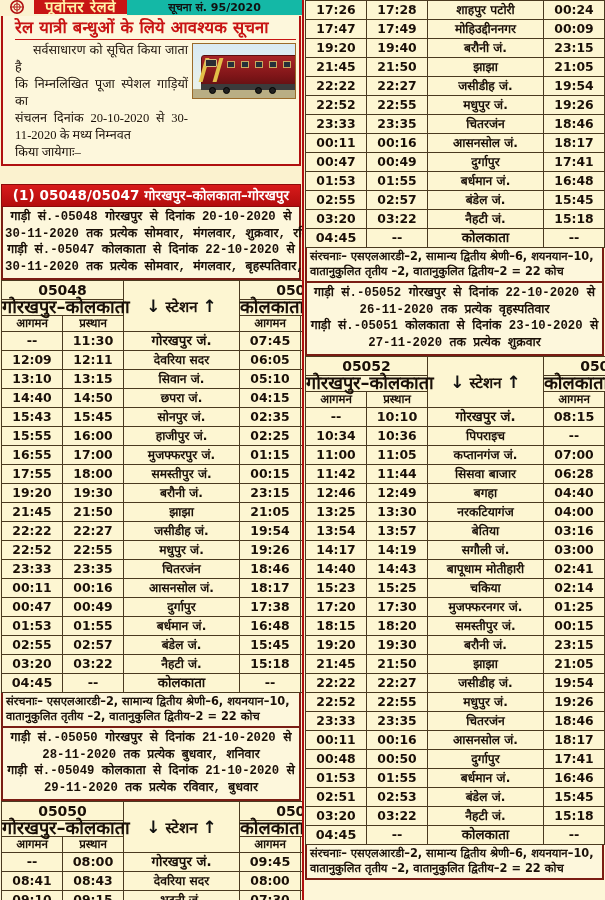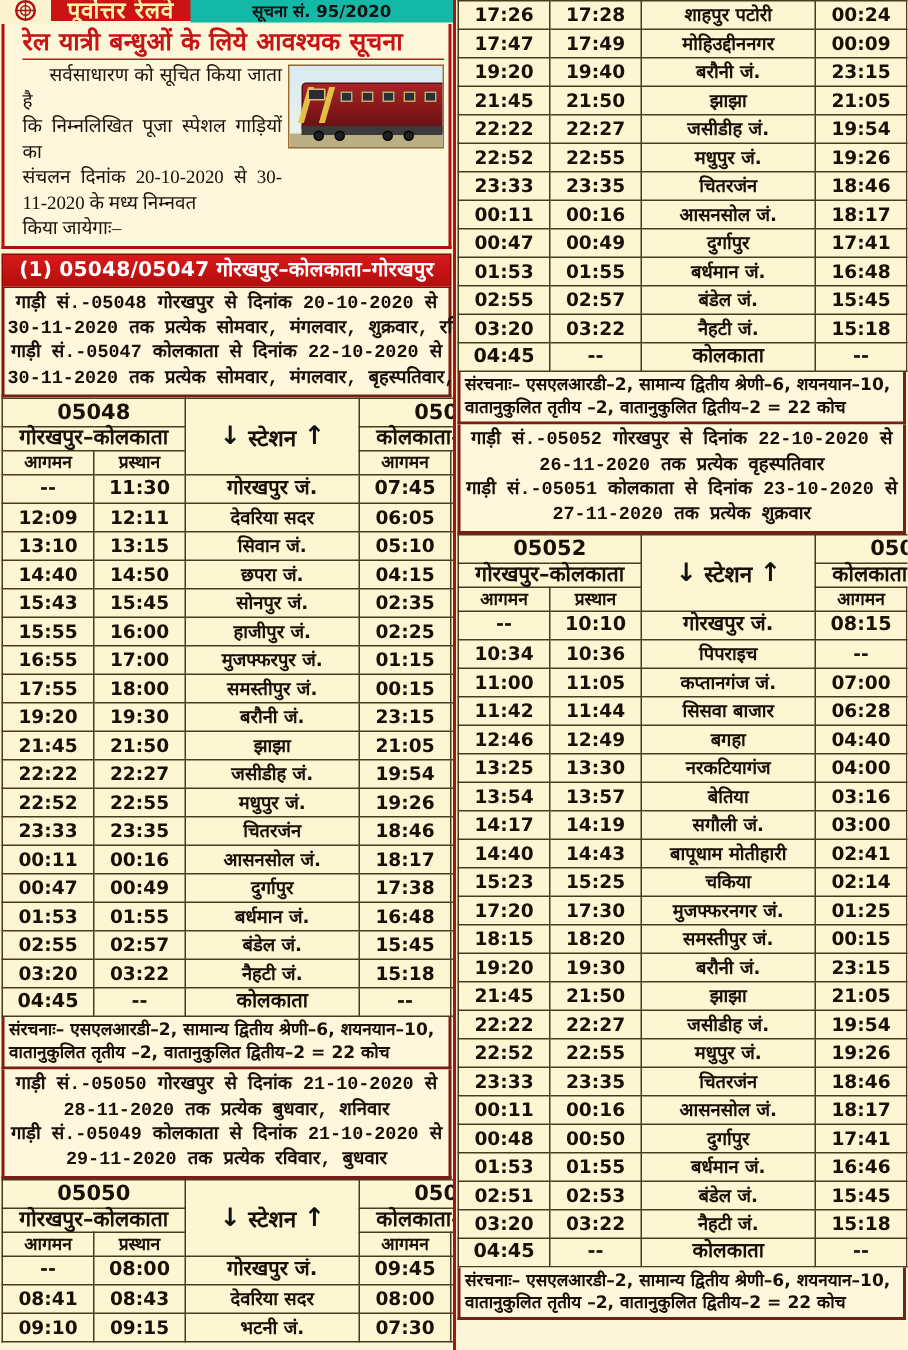--- a/index.html
+++ b/index.html
@@ -80,42 +80,42 @@
   .loco .wheel {
     position:absolute; top:43px; width:7px; height:7px; border-radius:50%;
     background:#20201f; border:1px solid #000;
   }
   .loco .ground {
     position:absolute; left:0; right:0; bottom:0; height:9px; background:#b9ae84;
   }
 
   
   .sec-bar {
-    margin:3px 1px 0 1px; background:linear-gradient(#d81a1a,#b30d0d);
+    margin:18px 1px 0 1px; background:linear-gradient(#d81a1a,#b30d0d);
     border:1px solid #8d0a0a; color:#ffffff; font-weight:bold;
     font-size:13.5px; line-height:19px; text-align:center; padding:1px 0;
     letter-spacing:.1px; white-space:nowrap;
   }
 
   
   .sched-note {
     border:2px solid #7a1d14; border-top:none; margin:0 1px;
     background:#fdf7dc; text-align:center; font-size:12.3px; line-height:16.5px;
     padding:2px 2px 3px 2px; font-weight:600;
   }
   .sched-note div { white-space:nowrap;font-family:Liberation Mono, monospace; }
 
   
   table.tt { border-collapse:collapse; width:300px; margin:0 1px; background:#fdf6d2; table-layout:fixed; }
   table.tt td, table.tt th { border:1px solid #4a3a20; padding:0; text-align:center; }
   table.tt th.tno {
     font-size:14px; font-weight:bold; line-height:16px; padding:1px 0; background:#fdf6d2;
   }
   table.tt th.route {
-    font-size:14px; font-weight:bold; line-height:14px; padding:0 0 1px 0; background:#fdf6d2;
+    font-size:18px; font-weight:bold; line-height:14px; padding:0 0 1px 0; background:#fdf6d2;
     white-space:nowrap;
   }
   table.tt th.stn-head {
     font-size:15px; font-weight:bold; background:#fdf6d2; vertical-align:middle;
   }
   .stn-head-inner { display:flex; align-items:center; justify-content:center; gap:5px; }
   .arrow { font-size:17px; line-height:14px; font-weight:bold; color:#111; }
   table.tt th.sub {
     font-size:11.6px; font-weight:bold; line-height:15px; padding:0; background:#fdf6d2;
   }

